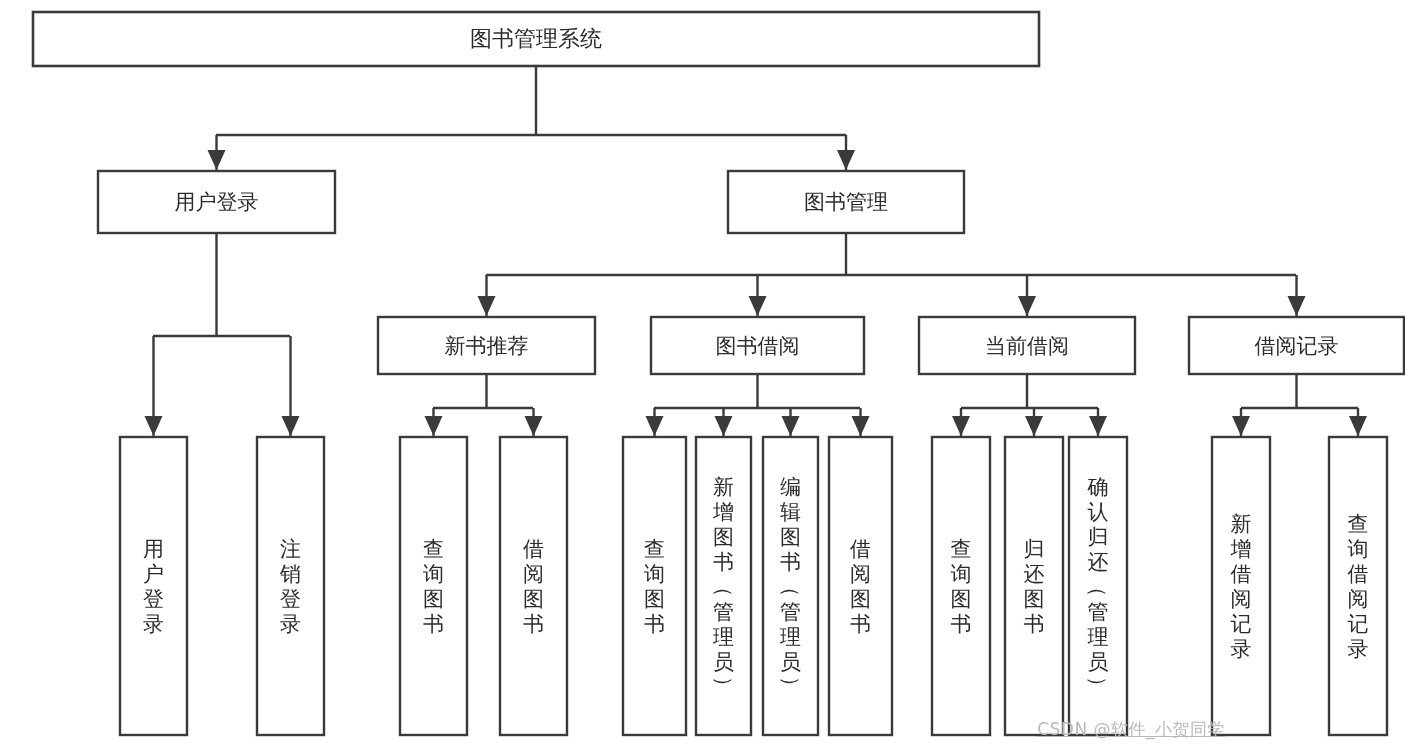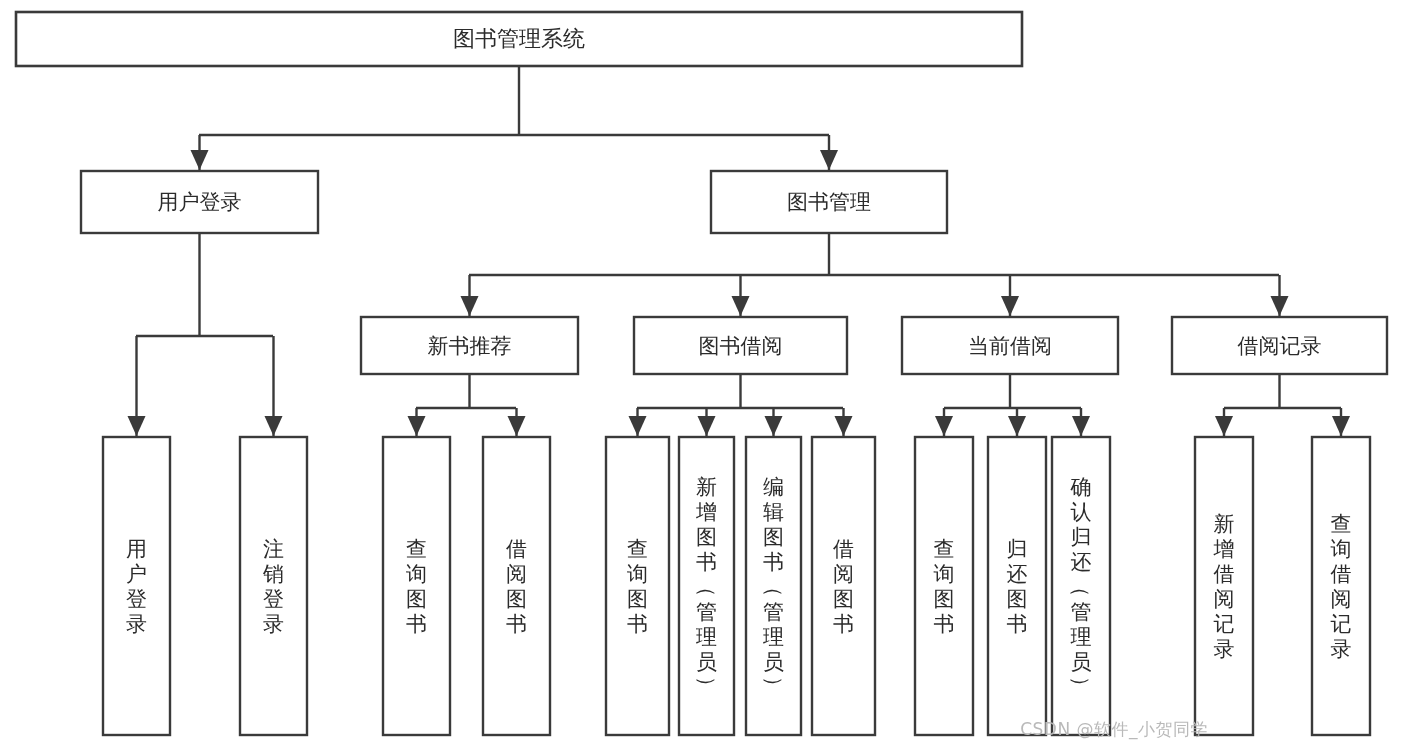--- a/index.html
+++ b/index.html
@@ -12,20 +12,21 @@
     width: 1405px;
     height: 747px;
     font-family: "DejaVu Sans", "Liberation Sans", sans-serif;
     overflow: hidden;
   }
   #diagram-root {
     position: relative;
     width: 1216px;
     height: 747px;
     background: #ffffff;
+    margin-left: 17px;
   }
   svg.diagram-canvas {
     position: absolute;
     left: 0;
     top: 0;
     width: 1405px;
     height: 747px;
     display: block;
   }
   .node-box {
@@ -72,20 +73,21 @@
   .watermark {
     position: absolute;
     right: 8px;
     bottom: 6px;
     font-family: "DejaVu Sans", "Liberation Sans", sans-serif;
     font-size: 17px;
     color: #b9b9b9;
     letter-spacing: 0.5px;
     white-space: nowrap;
     user-select: none;
+    text-decoration: underline;
   }
 </style>
 </head>
 <body>
 
 <div id="diagram-root">
   <svg class="diagram-canvas" id="diagram-svg" viewBox="0 0 1405 747" xmlns="http://www.w3.org/2000/svg">
       <g>
         <path d="M 519 66 L 519 135" class="connector"></path>
         <path d="M 199 135 L 829 135" class="connector"></path>

